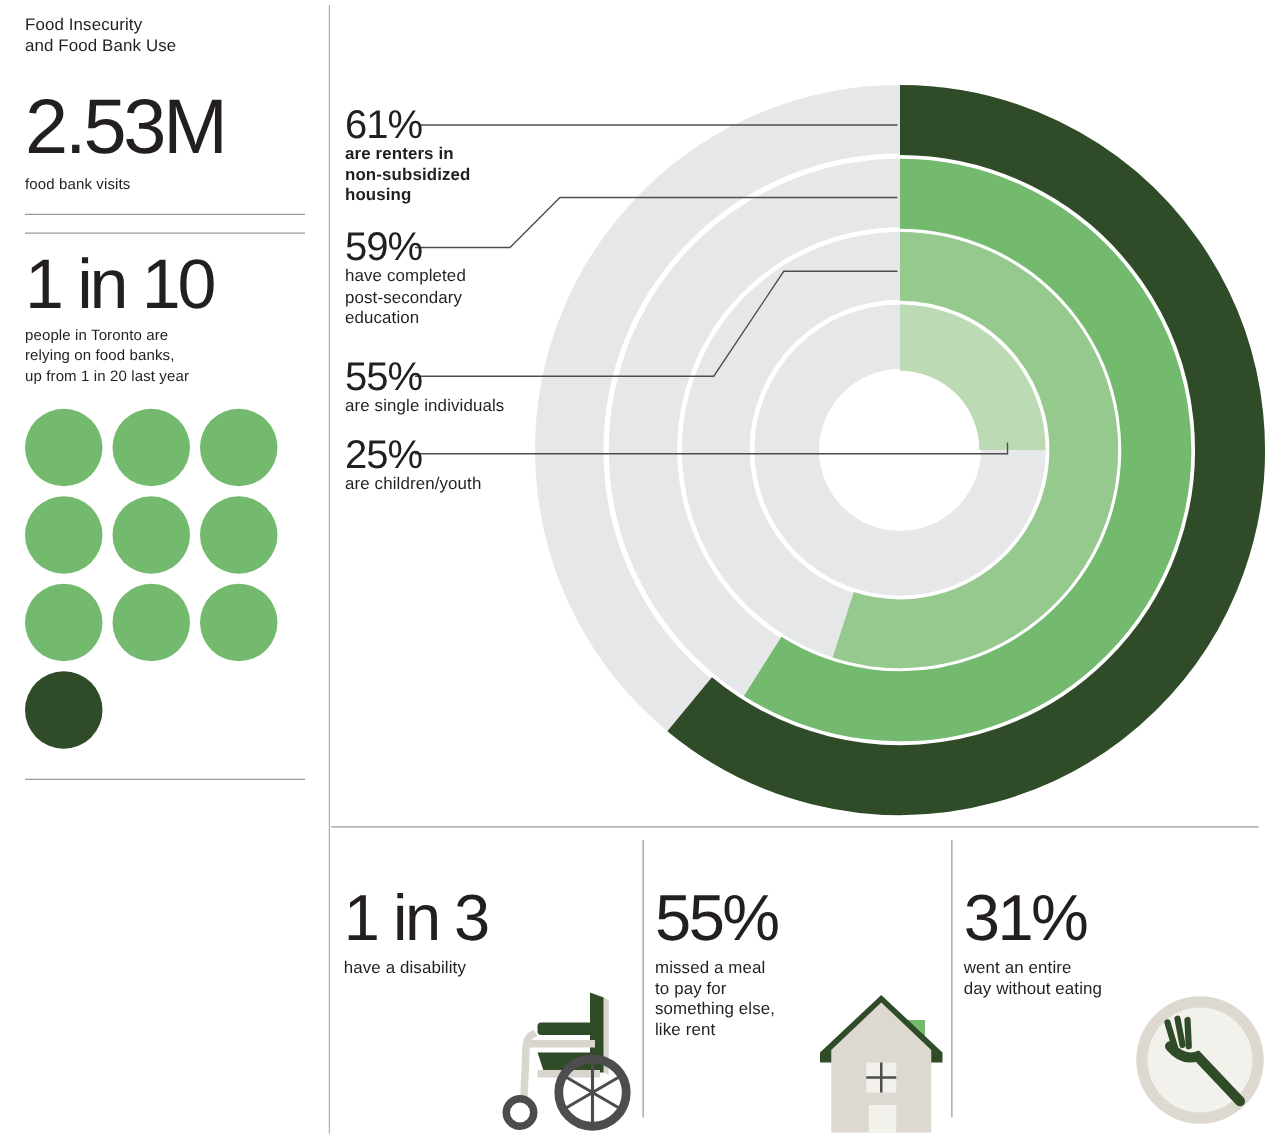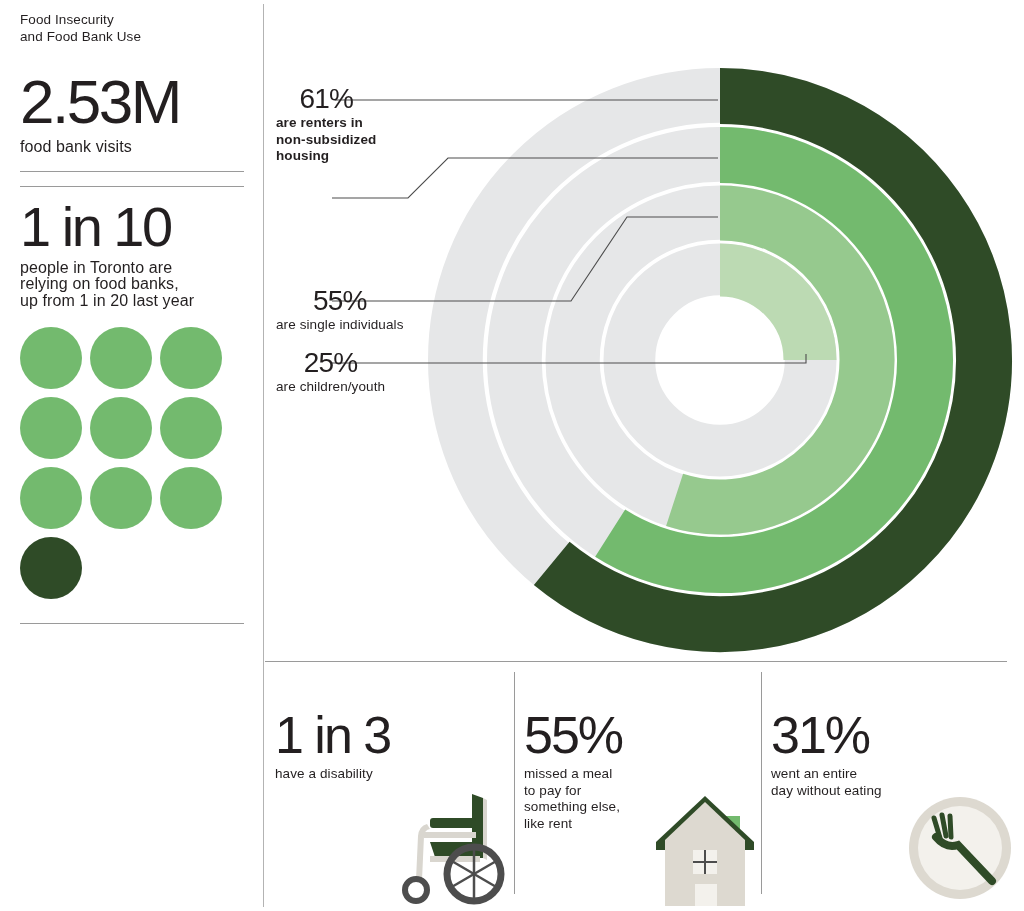--- a/index.html
+++ b/index.html
@@ -17,21 +17,21 @@
     position:absolute; left:0; top:0; width:264px; height:911px;
     padding:12px 18px 0 20px;
   }
   .kicker { font-size:13.5px; line-height:16.5px; letter-spacing:.1px; }
   .rule { height:1px; background:#9a9a9a; width:224px; margin:0; }
   .big-num {
     font-size:62px; line-height:62px; font-weight:400; letter-spacing:-2.5px;
     white-space:nowrap;
   }
   .big-num.sm { font-size:56px; line-height:56px; }
-  .sub { font-size:16px; line-height:16.5px; letter-spacing:.1px; }
+  .sub { font-size:12px; line-height:16.5px; letter-spacing:.1px; }
   .stat-block { }
   .dot-grid {
     display:grid; grid-template-columns:repeat(3, 70px);
     grid-auto-rows:70px; width:224px;
   }
   .dot { width:62px; height:62px; border-radius:50%; background:#73ba6e; }
   .dot.dark { background:#2f4b27; }
   .quote { font-size:21px; line-height:26.5px; letter-spacing:-.2px; }
 
   
@@ -41,21 +41,21 @@
   }
 
   
   #chart-title {
     position:absolute; left:276px; top:10px;
     font-size:13.5px; letter-spacing:.1px;
   }
   #donut-wrap { position:absolute; left:264px; top:28px; width:760px; height:632px; }
   #donut-svg { display:block; }
 
-  .cal-num { font-size:28px; line-height:26px; letter-spacing:-.8px;text-align:center; }
+  .cal-num { font-size:32px; line-height:26px; letter-spacing:-.8px; }
   .cal-txt { font-size:13.5px; line-height:16.5px; letter-spacing:.1px; }
   .callout { position:absolute; }
 
   
   #bottom-rule {
     position:absolute; left:265px; top:661px; width:742px; height:1px;
     background:#9a9a9a;
   }
   .bcell { position:absolute; top:708px; }
   .bnum { font-size:52px; line-height:54px; letter-spacing:-2px; white-space:nowrap; }
@@ -145,20 +145,26 @@
     </g>
   </svg>
 
   <div class="callout" style="left:276px; top:86px;">
     <div class="cal-num">61%</div>
     <div class="cal-txt" style="white-space:pre-line;margin-top:3px;font-weight:bold;">are renters in
 non-subsidized
 housing</div>
   </div>
 
+  <div class="callout" style="left:276px; top:184px;">
+    <div class="cal-num">59%</div>
+    <div class="cal-txt" style="white-space:pre-line;margin-top:3px;">have completed
+post-secondary
+education</div>
+  </div>
 
   <div class="callout" style="left:276px; top:288px;">
     <div class="cal-num">55%</div>
     <div class="cal-txt" style="white-space:pre-line;margin-top:3px;">are single individuals</div>
   </div>
 
   <div class="callout" style="left:276px; top:350px;">
     <div class="cal-num">25%</div>
     <div class="cal-txt" style="white-space:pre-line;margin-top:3px;">are children/youth</div>
   </div>

